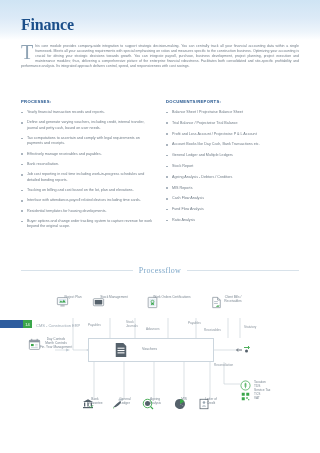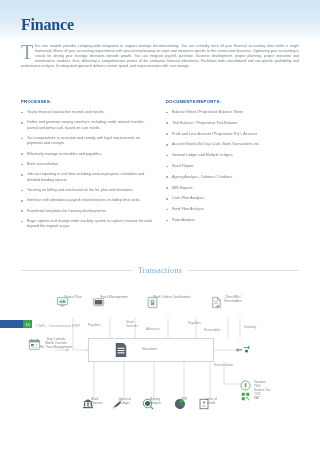--- a/index.html
+++ b/index.html
@@ -148,21 +148,21 @@
       <li>Cash Flow Analysis</li>
       <li>Fund Flow Analysis</li>
       <li>Ratio Analysis</li>
     </ul>
   </div>
 
   <div class="flow-wrap">
 
     <div class="flow-title-row">
       <div class="flow-rule"></div>
-      <div class="flow-title">Transactions</div>
+      <div class="flow-title">Processflow</div>
       <div class="flow-rule"></div>
     </div>
 
     <div class="flow-canvas">
 
       <svg width="320" height="151">
         <g stroke="#c3cdd5" stroke-width="0.6" fill="none">
 
           <line x1="73" y1="38" x2="73" y2="70"></line>
           <line x1="110" y1="38" x2="110" y2="54"></line>

